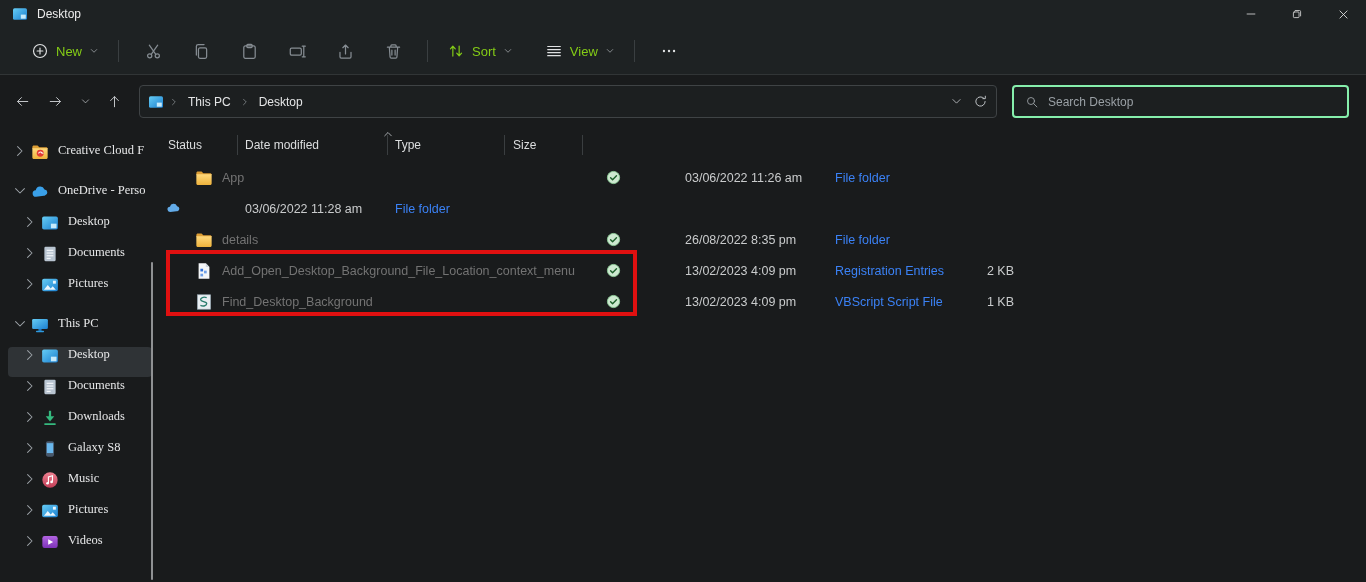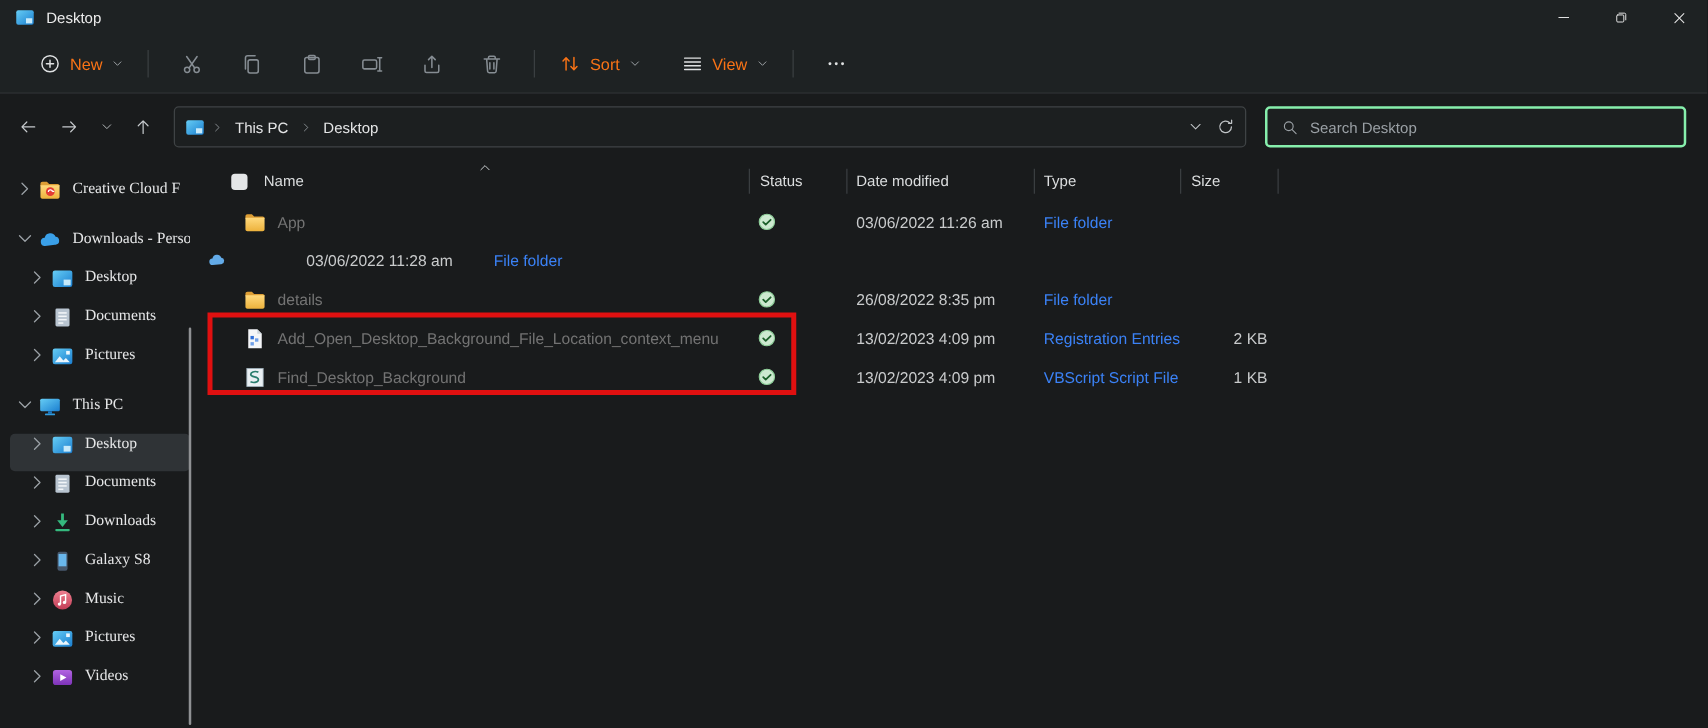--- a/index.html
+++ b/index.html
@@ -17,21 +17,21 @@
   
   .titlebar { height:28px; background:#1e2223; display:flex; align-items:center; }
   .app-icon { width:16px; height:16px; margin-left:12px; }
   .title-text { margin-left:9px; font-size:12px; color:#ececec; }
   .win-controls { margin-left:auto; display:flex; height:100%; }
   .win-btn { width:46px; height:100%; display:flex; align-items:center; justify-content:center; color:#e6e6e6; }
   .win-btn .ticon { width:11px; height:11px; }
 
   
   .toolbar { height:47px; background:#1e2223; border-bottom:1px solid #313536; display:flex; align-items:center; padding-left:22px; }
-  .tb-btn { display:flex; align-items:center; gap:7px; height:32px; padding:0 9px; border-radius:4px; color:#f97316; font-size:13px; cursor:default; }
+  .tb-btn { display:flex; align-items:center; gap:7px; height:32px; padding:0 9px; border-radius:4px; color:#84cc16; font-size:13px; cursor:default; }
   .tb-icon-btn { width:42px; height:32px; display:flex; align-items:center; justify-content:center; border-radius:4px; color:#868d93; margin:0 3px; }
   .tb-sep { width:1px; height:22px; background:#3a3f41; margin:0 10px; flex:none; }
   .chev-sm { width:10px; height:10px; color:#b9bec2; }
   .i18 { width:18px; height:18px; }
   .i19 { width:19px; height:19px; }
   .more-dots { color:#dfe1e2; }
 
   
   .navrow { height:53px; display:flex; align-items:center; background:#191b1c; padding-left:6px; }
   .nav-btn { width:31px; height:31px; display:flex; align-items:center; justify-content:center; border-radius:4px; color:#c6cacd; margin:0 1px; }
@@ -352,21 +352,21 @@
       <span class="tree-chev ticon stroke">
           <svg viewBox="0 0 20 20">
             <path d="M4.5 7l5.5 5.5L15.5 7"></path>
           </svg>
         </span>
       <span class="ticon tree-ic">
           <svg viewBox="0 0 16 16">
             <path d="M4.5 12.2a2.9 2.9 0 01-.3-5.8 4.1 4.1 0 017.8-.7 2.8 2.8 0 01.4 5.5 3 3 0 01-.9.2z" fill="#3aa0e8"></path>
           </svg>
         </span>
-      <span class="tree-label">Downloads - Perso</span>
+      <span class="tree-label">OneDrive - Perso</span>
     </div>
     <div class="tree-item lv1">
       <span class="tree-chev ticon stroke">
           <svg viewBox="0 0 20 20">
             <path d="M7 4.5L12.5 10 7 15.5"></path>
           </svg>
         </span>
       <span class="ticon tree-ic">
           <svg viewBox="0 0 16 16">
             <rect x="1" y="2.2" width="14" height="11.6" rx="1.6" fill="url(#gScr)"></rect>
@@ -531,24 +531,20 @@
     <div class="side-scrollbar"></div>
   </div>
 
   <div class="content">
     <div class="list-header">
       <span class="ticon stroke sort-caret">
           <svg viewBox="0 0 20 20">
             <path d="M4.5 13L10 7.5 15.5 13"></path>
           </svg>
         </span>
-      <div class="hcell hname">
-        <span class="hcheckbox"></span>
-        <span>Name</span>
-      </div>
       <div class="hcell hstatus">
           <span>Status</span>
         </div>
       <div class="hcell hdate">
           <span>Date modified</span>
         </div>
       <div class="hcell htype">
           <span>Type</span>
         </div>
       <div class="hcell hsize">

